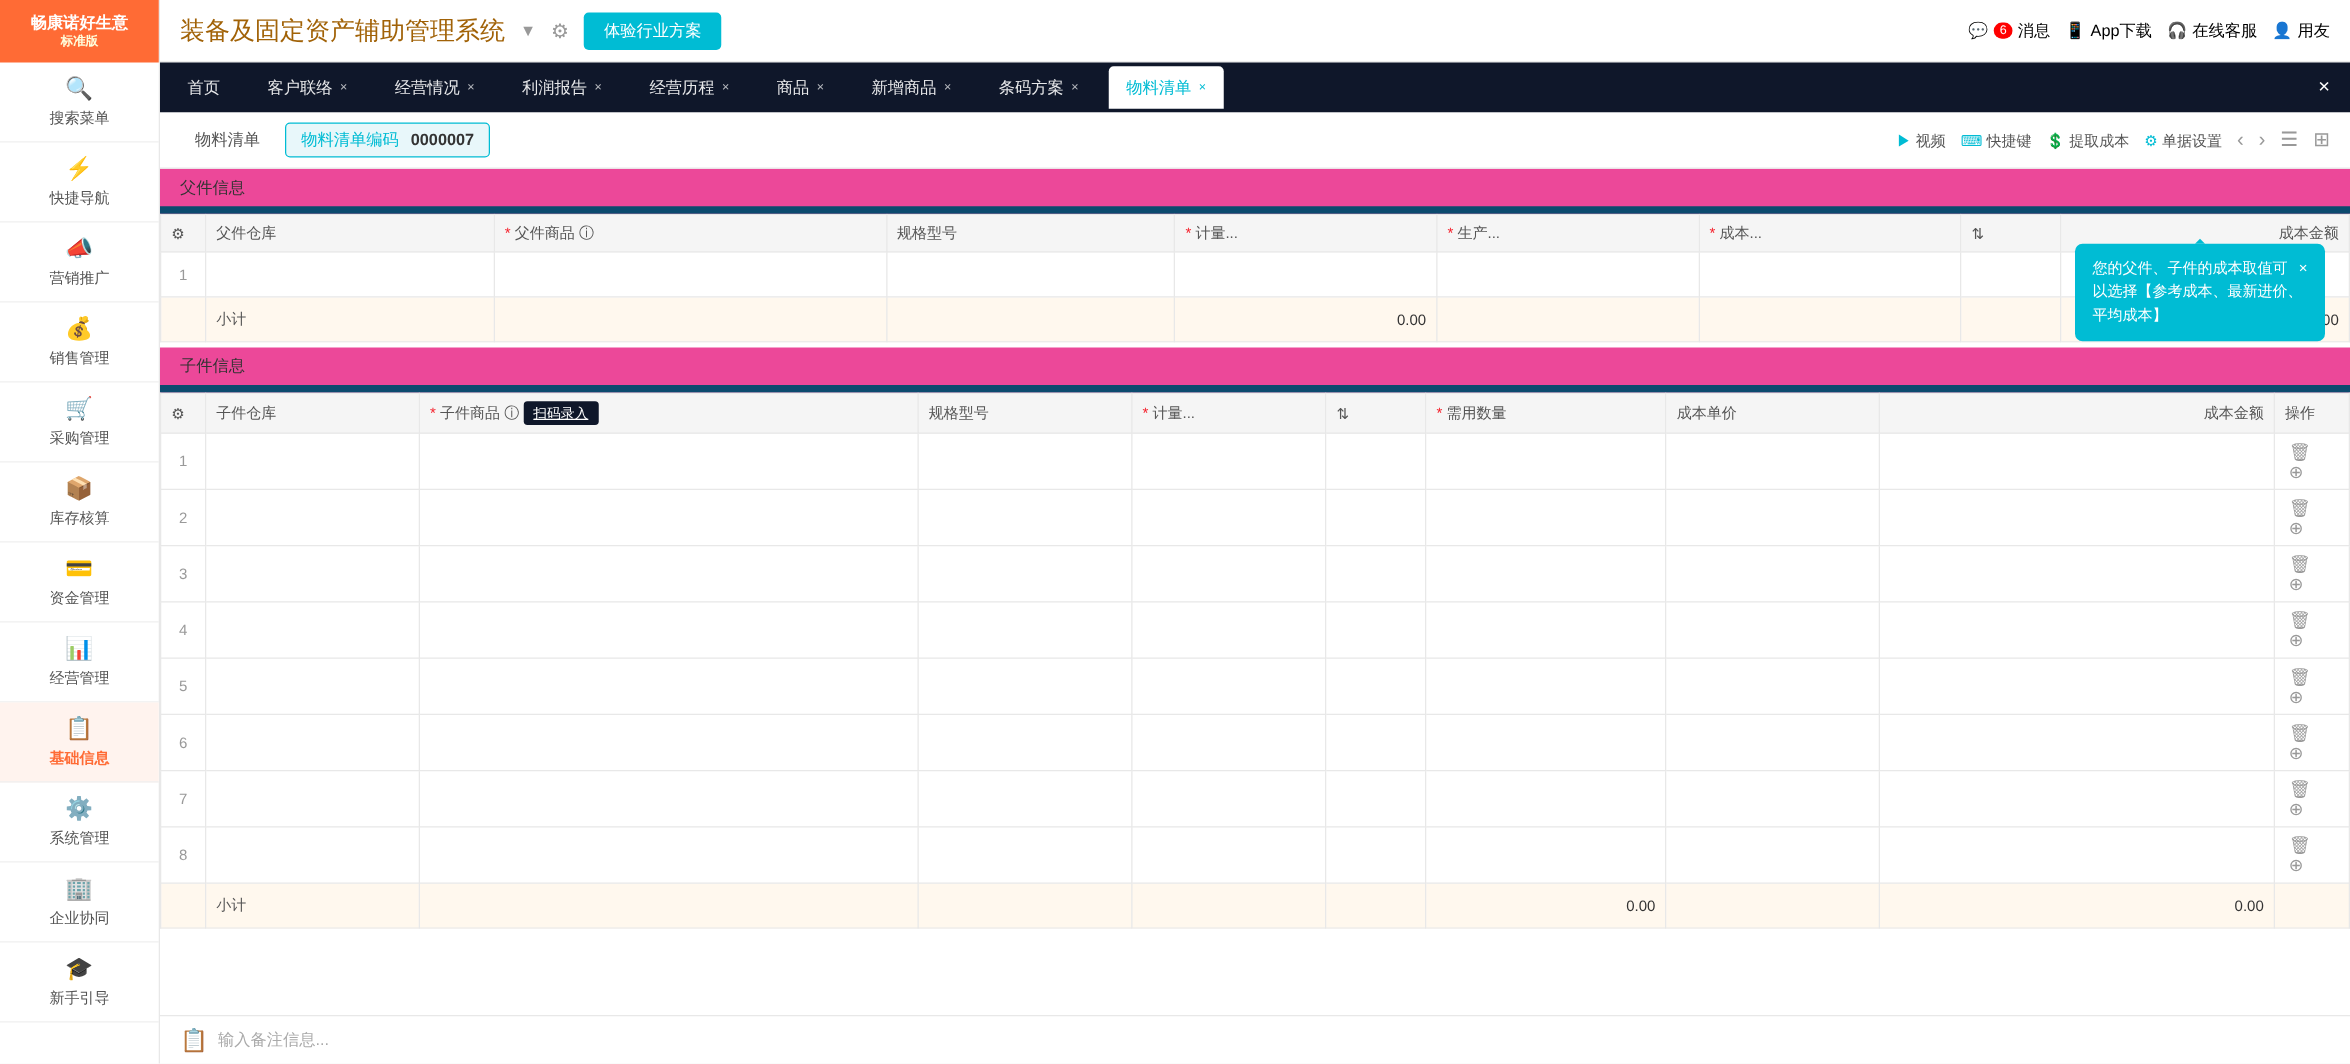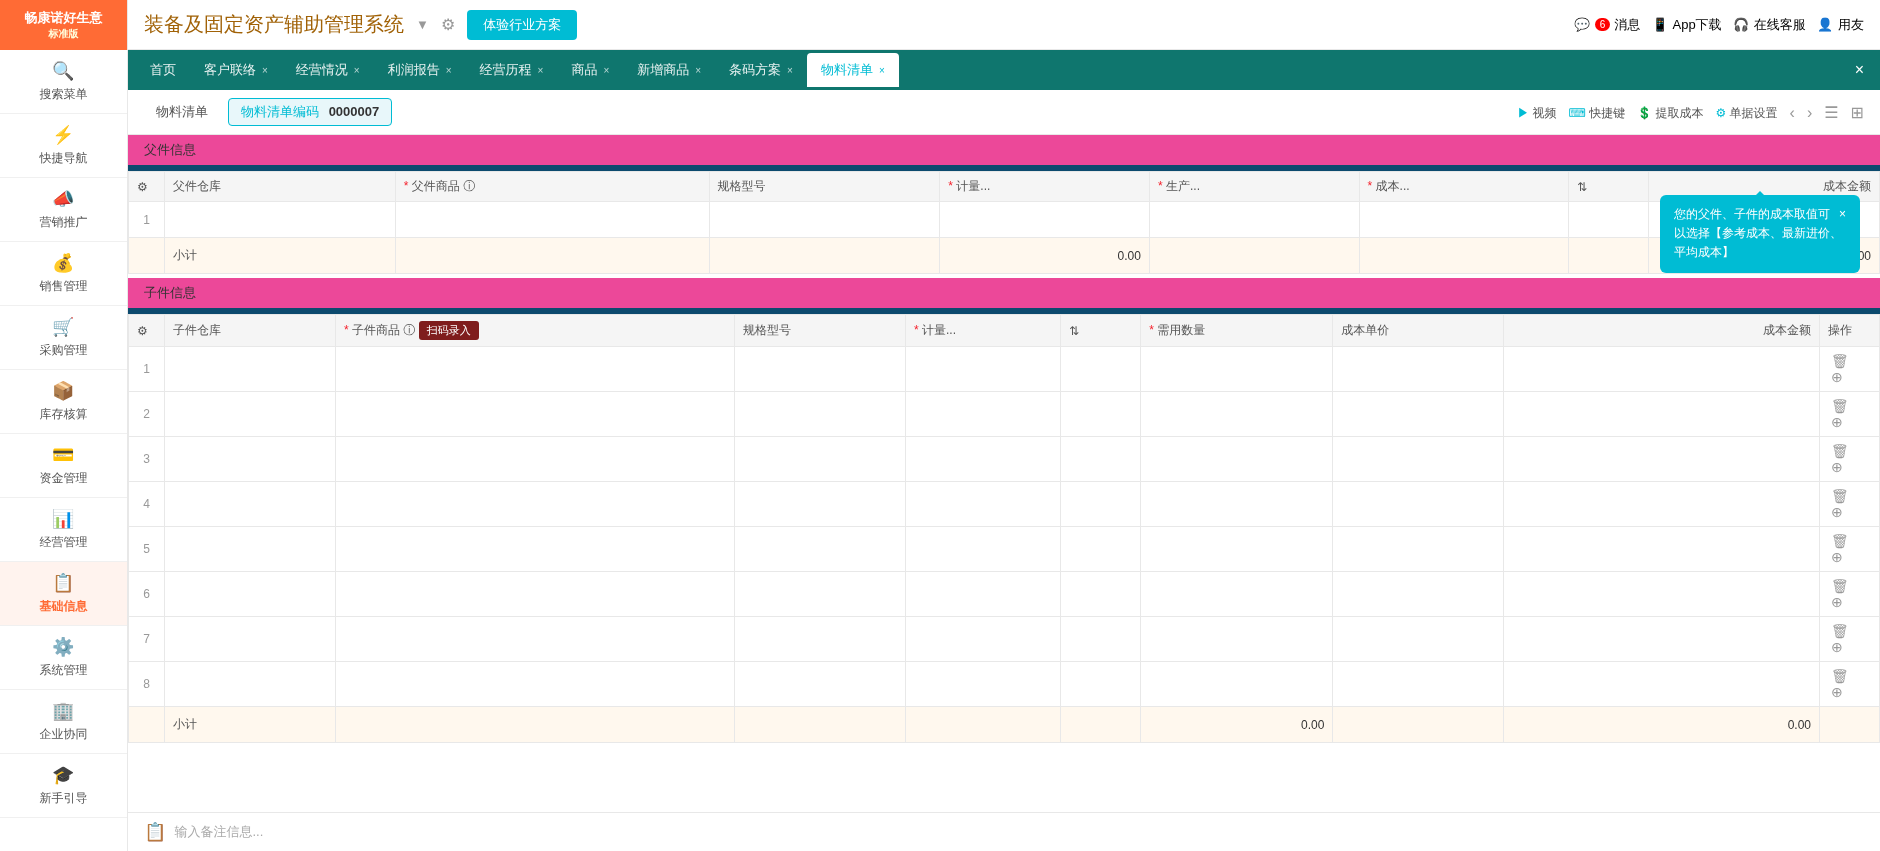--- a/index.html
+++ b/index.html
@@ -65,26 +65,27 @@
       border: none;
       padding: 6px 16px;
       border-radius: 4px;
       cursor: pointer;
       font-size: 13px;
     }
     .topbar-icon-group { display: flex; align-items: center; gap: 4px; cursor: pointer; }
 
     
     .tabs {
-      background: #0f766e;
+      background: #0f172a;
       display: flex;
       align-items: center;
       padding: 0 8px;
       height: 40px;
       overflow: hidden;
+      gap: 10px;
     }
     .tab {
       padding: 8px 14px;
       color: rgba(255,255,255,0.9);
       cursor: pointer;
       font-size: 13px;
       white-space: nowrap;
       display: flex;
       align-items: center;
       gap: 4px;
@@ -152,27 +153,28 @@
       padding: 6px 8px;
       color: #333;
       height: 36px;
     }
     tr.subtotal td { background: #fff8ee; font-weight: 500; margin-left: 36px; }
     .required { color: #f5222d; }
     .col-num { width: 36px; text-align: center; color: #999; }
     .col-actions { width: 60px; text-align: left; }
     .action-icon { cursor: pointer; color: #999; margin: 0 3px; font-size: 14px; }
     .scan-btn {
-      background: #7f1d1d;
+      background: #0f172a;
       color: #fff;
       border: none;
       padding: 2px 8px;
       border-radius: 3px;
       font-size: 11px;
       cursor: pointer;
+      text-decoration: underline;
     }
     .num-right { text-align: right; }
 
     
     .tooltip-box {
       position: absolute;
       top: 140px;
       right: 16px;
       background: #00bcd4;
       color: #fff;

